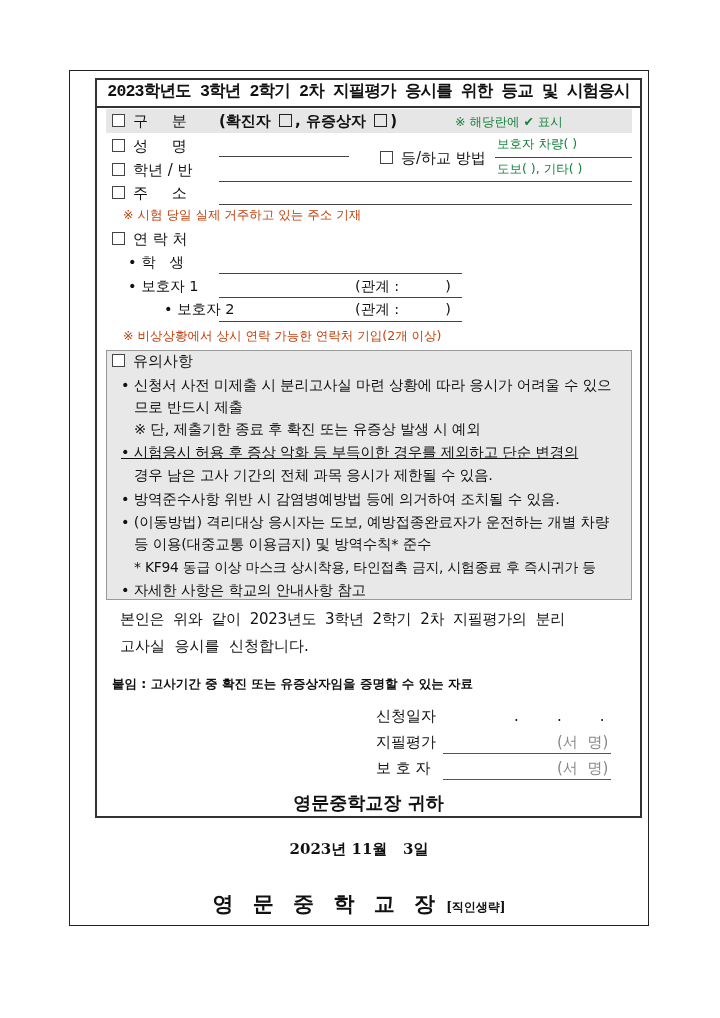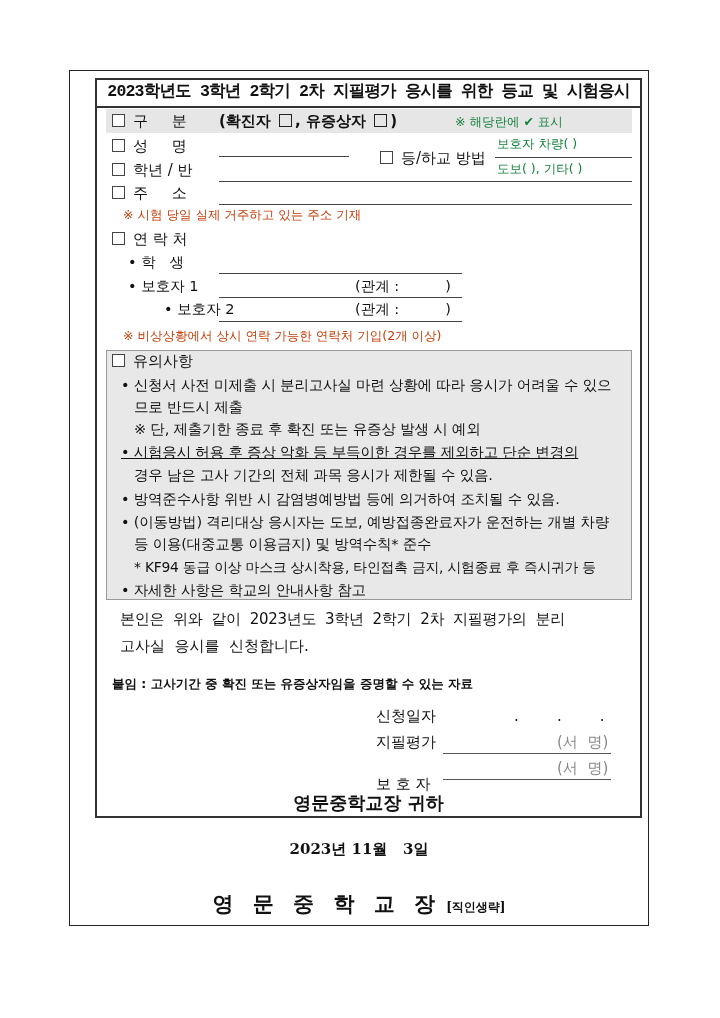--- a/index.html
+++ b/index.html
@@ -97,21 +97,21 @@
 
 <div class="abs bold" style="left:112px; top:676px; font-size:12.5px;">붙임 : 고사기간 중 확진 또는 유증상자임을 증명할 수 있는 자료</div>
 
 <div class="abs" style="left:376px; top:707px; font-size:15px;">신청일자</div>
 <div class="abs" style="left:514px; top:707px; font-size:15px; white-space:pre;">.        .        .</div>
 
 <div class="abs" style="left:376px; top:733px; font-size:15px;">지필평가</div>
 <div class="hline" style="left:443px; top:753px; width:168px; border-top-color:#555;"></div>
 <div class="abs sign-gray" style="left:557px; top:733px; font-size:15px; white-space:pre;">(서  명)</div>
 
-<div class="abs" style="left:376px; top:759px; font-size:15px;margin-top:16px;">보 호 자</div>
+<div class="abs" style="left:376px; top:759px; font-size:15px;">보 호 자</div>
 <div class="hline" style="left:443px; top:779px; width:168px; border-top-color:#555;"></div>
 <div class="abs sign-gray" style="left:557px; top:759px; font-size:15px; white-space:pre;">(서  명)</div>
 
 <div class="abs bold" style="left:95px; top:791px; width:547px; text-align:center; font-size:18px;">영문중학교장 귀하</div>
 
 <div class="abs bold serif" style="left:69px; top:840px; width:580px; text-align:center; font-size:15px; white-space:pre;">2023년 11월   3일</div>
 
 <div class="abs serif" style="left:69px; top:890px; width:580px; text-align:center; white-space:nowrap;">
   <span class="bold" style="font-size:21px; letter-spacing:6px;">영 문 중 학 교 장</span>
   <span class="bold" style="font-size:12px;margin-top:28px;">[직인생략]</span>

